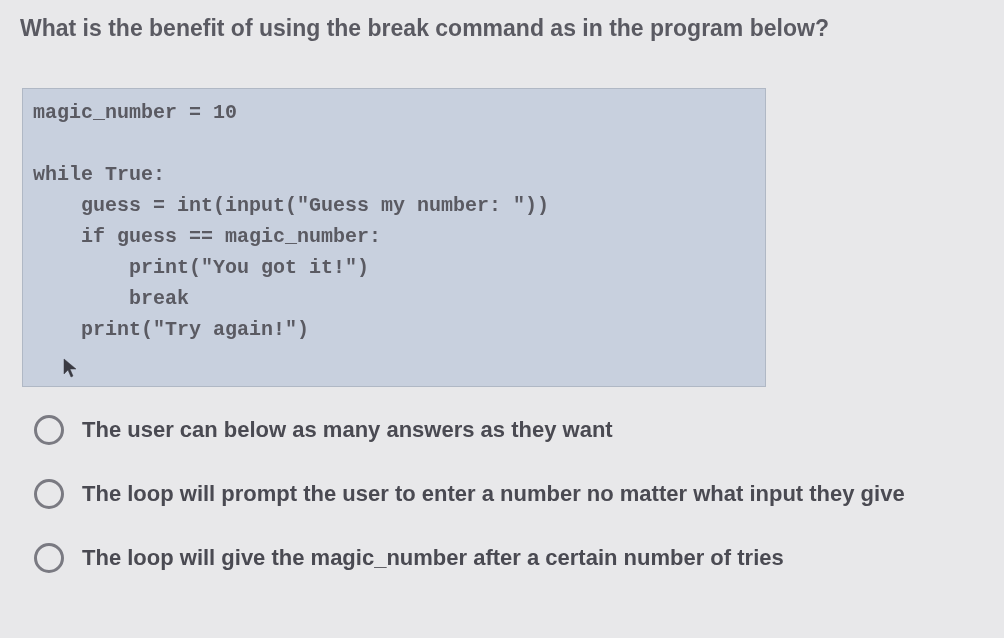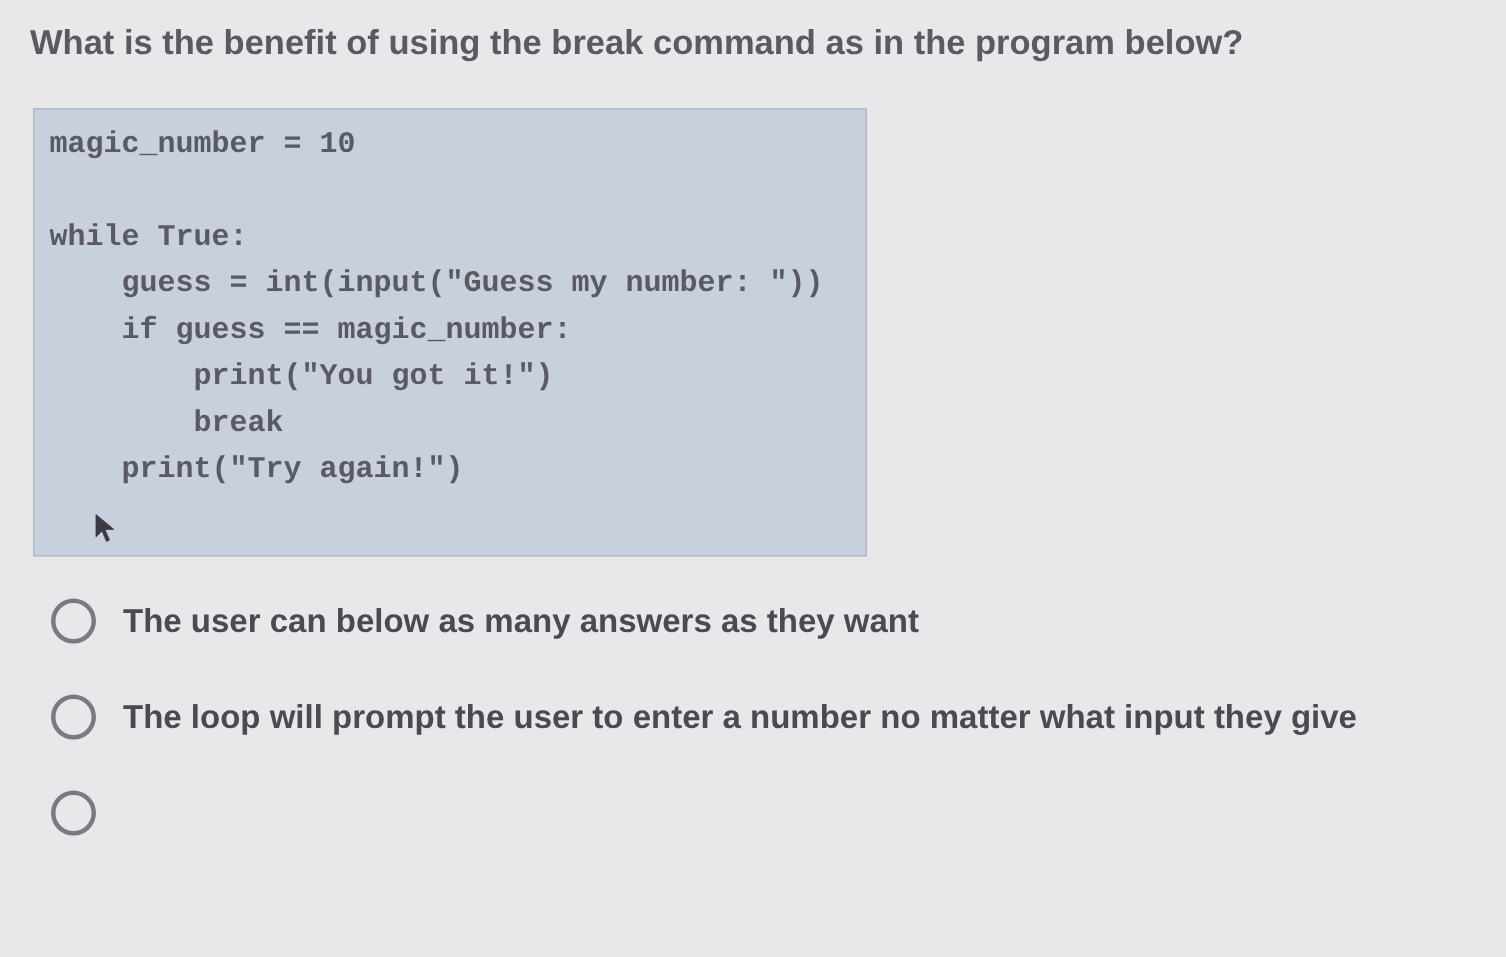--- a/index.html
+++ b/index.html
@@ -19,23 +19,23 @@
     .question-text {
       font-size: 23px;
       font-weight: 600;
       color: #5a5a62;
       padding: 14px 20px 0 20px;
       line-height: 1.3;
     }
     .code-block {
       background: #c8d0de;
       border: 1px solid #b0b8c5;
-      margin: 28px 0 0 22px;
+      margin: 44px 0 0 22px;
       padding: 8px 10px 10px 10px;
-      width: 556px;
+      width: 744px;
       font-family: 'Courier New', Courier, monospace;
       font-size: 20px;
       font-weight: 600;
       color: #5a5a62;
       line-height: 1.55;
       white-space: pre;
       position: relative;
     }
     .cursor-icon {
       position: absolute;
@@ -91,14 +91,15 @@
   <div class="option">
     <div class="radio"></div>
     <div class="option-label">The user can below as many answers as they want</div>
   </div>
   <div class="option">
     <div class="radio"></div>
     <div class="option-label">The loop will prompt the user to enter a number no matter what input they give</div>
   </div>
   <div class="option">
     <div class="radio"></div>
+    <div class="option-label">The loop will give the magic_number after a certain number of tries</div>
   </div>
 </div>
 
 </body></html>

